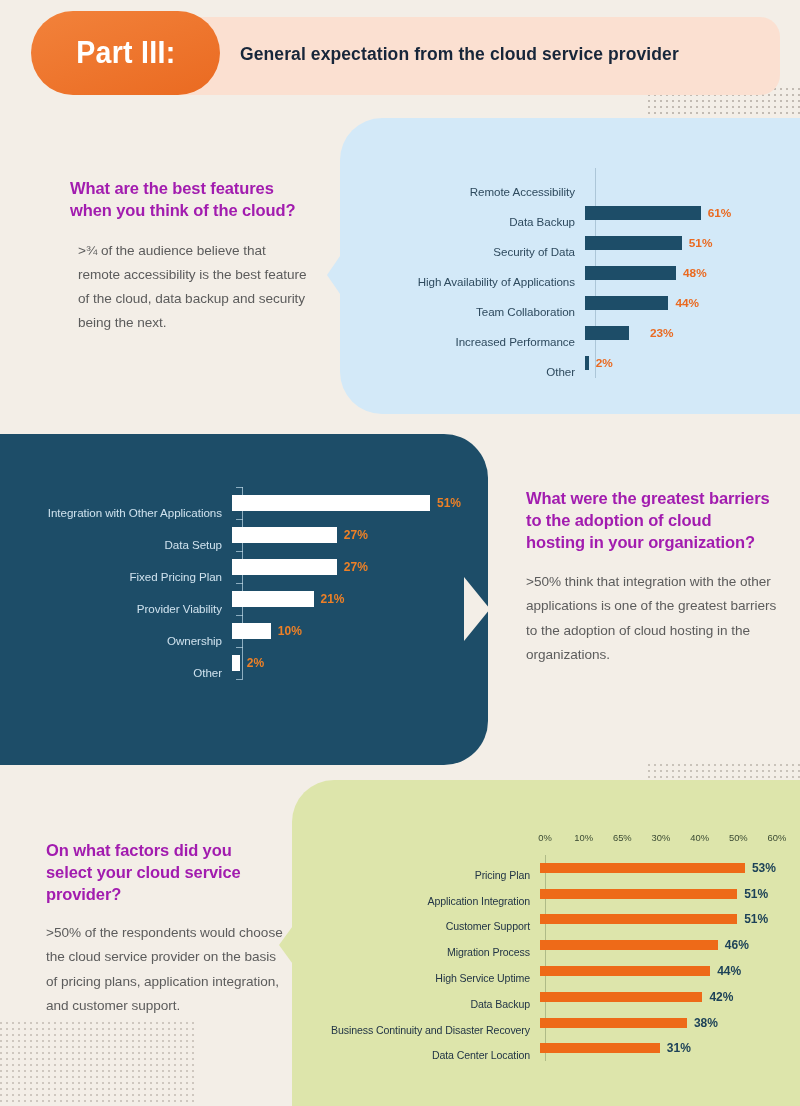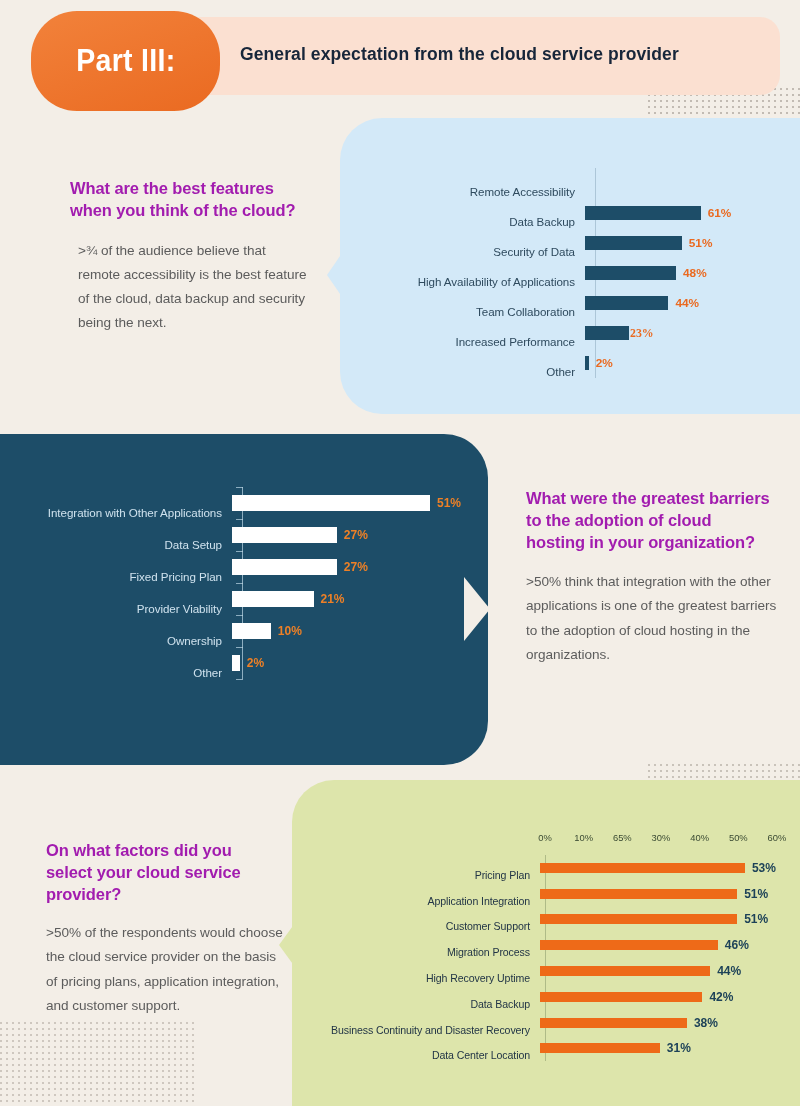--- a/index.html
+++ b/index.html
@@ -45,21 +45,21 @@
     left: 240px; top: 44px;
     width: 520px;
     font-size: 17.5px;
     font-weight: bold;
     color: #17263a;
     letter-spacing: .1px;
   }
   .part-badge {
     position: absolute;
     left: 31px; top: 11px;
-    width: 189px; height: 100px;
+    width: 189px; height: 84px;
     background: linear-gradient(160deg, #f2823b 0%, #ea6a21 100%);
     border-radius: 46px;
     display: flex;
     align-items: center;
     justify-content: center;
   }
   .part-badge-label {
     color: #ffffff;
     font-size: 31px;
     font-weight: bold;
@@ -281,21 +281,21 @@
         <div class="cat-label">Team Collaboration</div>
         <div class="bar-wrap">
           <div class="bar" style="width: 83.4872px;"></div>
           <div class="val-label" style="left: 90.4872px;">44%</div>
         </div>
       </div>
       <div class="chart-row">
         <div class="cat-label">Increased Performance</div>
         <div class="bar-wrap">
           <div class="bar" style="width: 43.641px;"></div>
-          <div class="val-label" style="left: 45px; font-family: Liberation Serif, serif;">23%</div>
+          <div class="val-label" style="left: 65px;">23%</div>
         </div>
       </div>
       <div class="chart-row">
         <div class="cat-label">Other</div>
         <div class="bar-wrap">
           <div class="bar" style="width: 3.79487px;"></div>
           <div class="val-label" style="left: 10.7949px;">2%</div>
         </div>
       </div>
     </div>
@@ -402,21 +402,21 @@
         </div>
       </div>
       <div class="chart-row">
         <div class="cat-label">Migration Process</div>
         <div class="bar-wrap">
           <div class="bar" style="width: 177.867px;"></div>
           <div class="val-label" style="left: 184.867px;">46%</div>
         </div>
       </div>
       <div class="chart-row">
-        <div class="cat-label">High Recovery Uptime</div>
+        <div class="cat-label">High Service Uptime</div>
         <div class="bar-wrap">
           <div class="bar" style="width: 170.133px;"></div>
           <div class="val-label" style="left: 177.133px;">44%</div>
         </div>
       </div>
       <div class="chart-row">
         <div class="cat-label">Data Backup</div>
         <div class="bar-wrap">
           <div class="bar" style="width: 162.4px;"></div>
           <div class="val-label" style="left: 169.4px;">42%</div>

